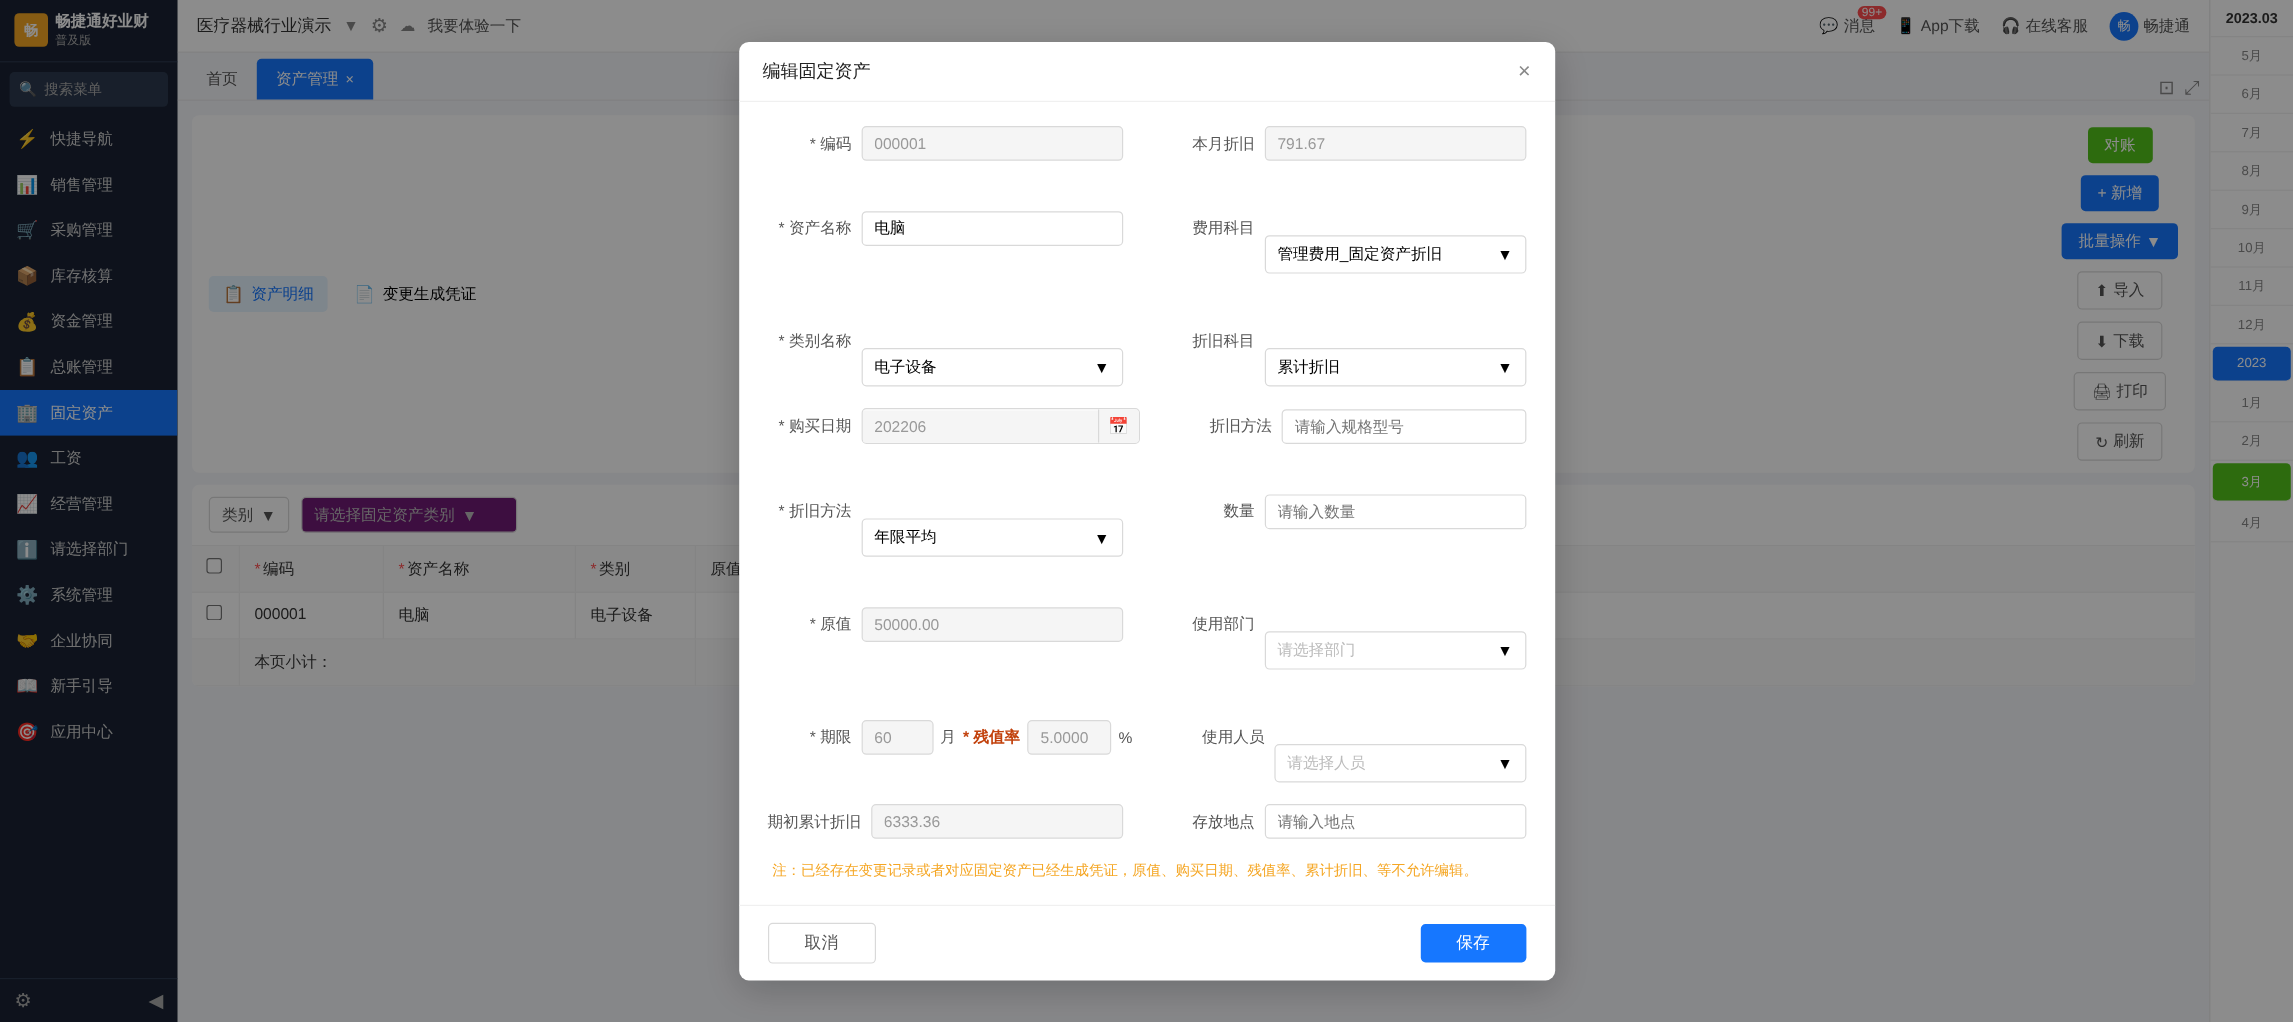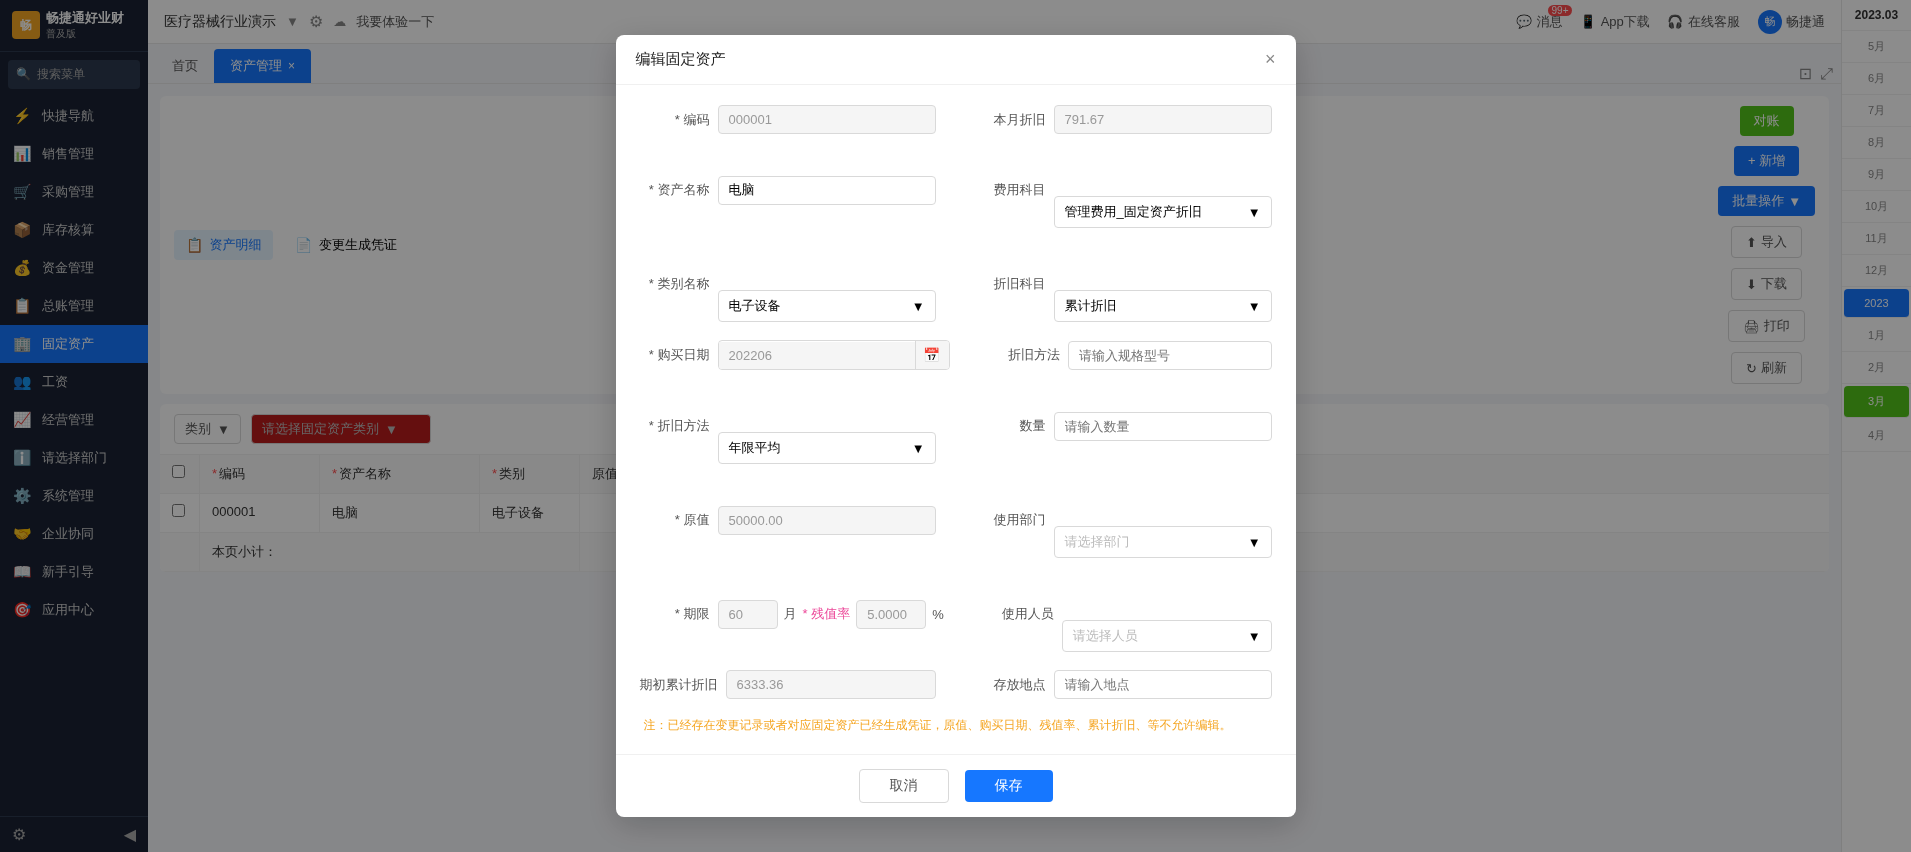--- a/index.html
+++ b/index.html
@@ -170,21 +170,21 @@
     .filter-select {
       border: 1px solid #d9d9d9; border-radius: 4px;
       padding: 5px 10px; font-size: 13px; color: #555;
       display: flex; align-items: center; gap: 6px; cursor: pointer;
       background: #fff;
     }
     .filter-select-wide {
       border: 1px solid #d9d9d9; border-radius: 4px;
       padding: 5px 10px; font-size: 13px; color: #bbb;
       display: flex; align-items: center; gap: 6px; cursor: pointer;
-      background: #b91c1c; min-width: 180px;
+      background: #701a75; min-width: 180px;
     }
 
     
     .data-table {
       background: #fff;
       border-radius: 0 0 6px 6px;
       overflow: hidden;
     }
     .table-header {
       display: grid;
@@ -288,35 +288,35 @@
     .form-input-with-icon .cal-btn {
       padding: 6px 8px; background: #f5f5f5; border-left: 1px solid #d9d9d9; cursor: pointer; font-size: 14px; color: #888;
     }
     .form-select {
       flex: 1; display: flex; align-items: center; justify-content: space-between;
       border: 1px solid #d9d9d9; border-radius: 4px; padding: 6px 10px;
       font-size: 13px; cursor: pointer; background: #fff; margin-top: 44px;
     }
     .form-select-placeholder { color: #bbb; }
     .inline-row { display: flex; align-items: center; gap: 6px; }
-    .inline-label { font-size: 13px; color: #ec4899; white-space: nowrap; }
+    .inline-label { font-size: 13px; color: #c2410c; white-space: nowrap; font-weight: bold; }
     .inline-input {
       border: 1px solid #d9d9d9; border-radius: 4px;
       padding: 6px 10px; font-size: 13px; outline: none;
       width: 60px;
     }
     .inline-unit { font-size: 13px; color: #555; }
     .form-note {
       font-size: 12px; color: #f5a623; margin: 10px 0 0 0;
       padding: 0 4px;
     }
     .modal-footer {
       padding: 14px 24px;
       border-top: 1px solid #f0f0f0;
-      display: flex; align-items: center; justify-content: center;
+      display: flex; align-items: center; justify-content: space-between;
       gap: 16px;
     }
     .btn-cancel {
       border: 1px solid #d9d9d9; background: #fff; color: #555;
       border-radius: 4px; padding: 7px 30px; font-size: 14px; cursor: pointer;
     }
     .btn-save {
       border: none; background: #1677ff; color: #fff;
       border-radius: 4px; padding: 7px 30px; font-size: 14px; cursor: pointer;
     }

